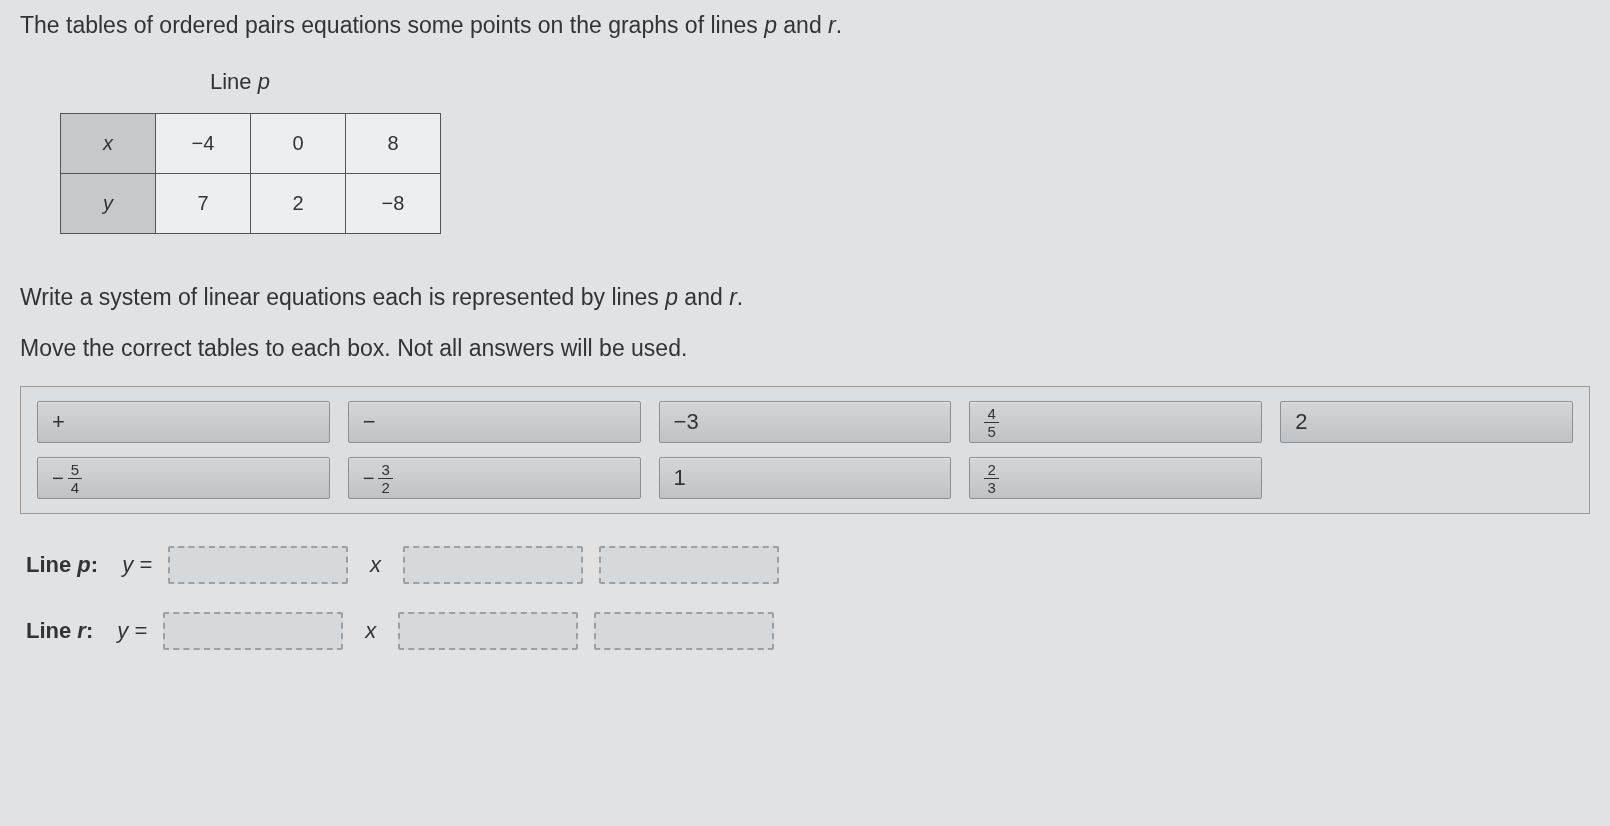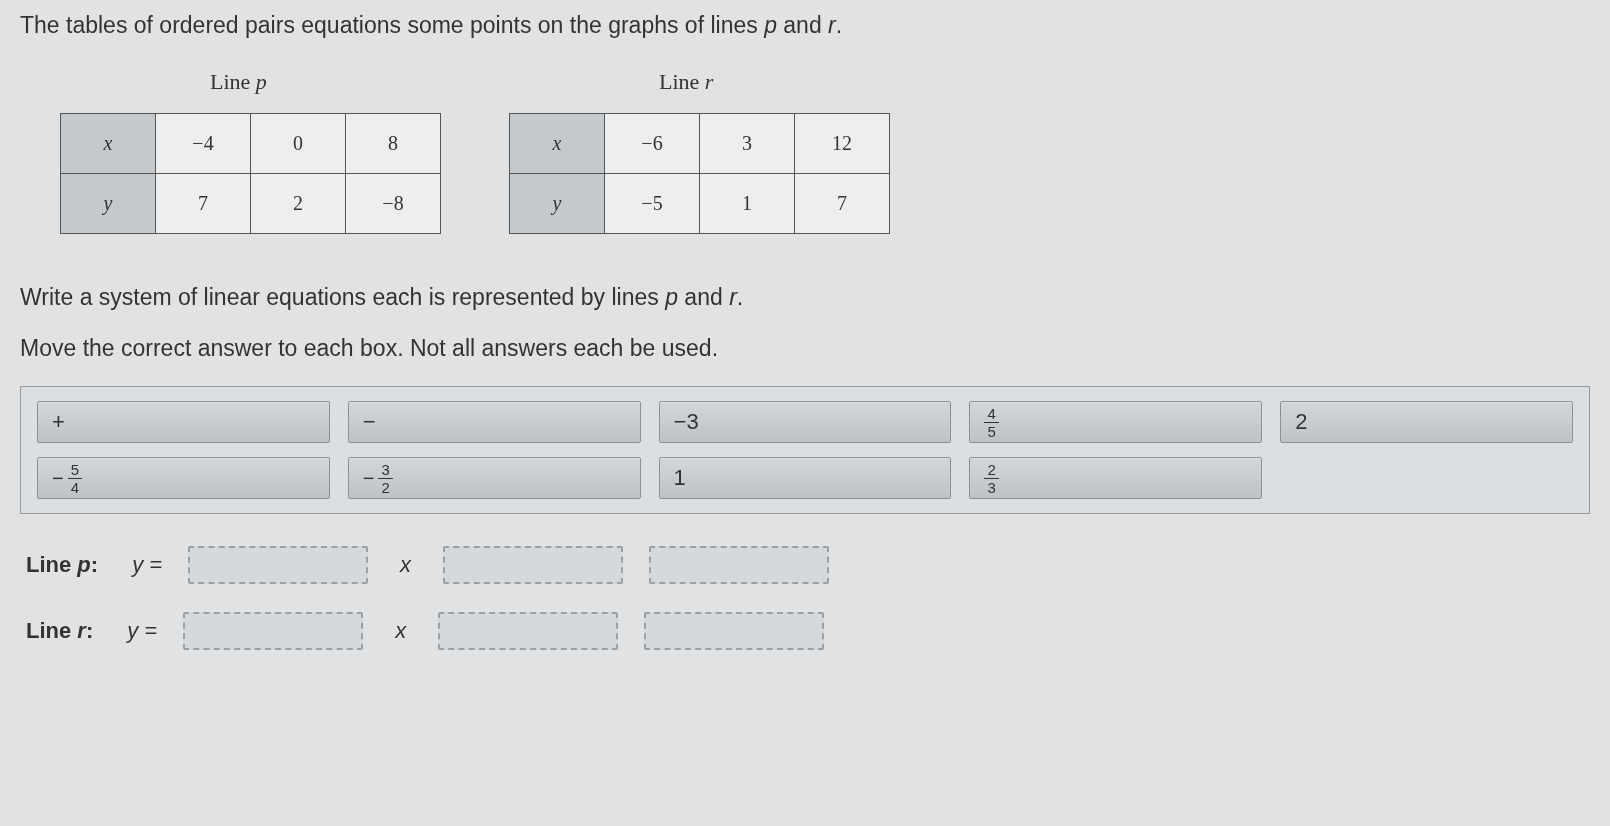--- a/index.html
+++ b/index.html
@@ -14,24 +14,23 @@
       overflow: hidden;
     }
     .question-text {
       font-size: 23px;
       color: #333;
       margin-bottom: 30px;
     }
     .em { font-style: italic; }
     .tables-row {
       display: flex;
-      gap: 68px;
+      gap: 36px;
       margin-left: 40px;
       margin-bottom: 50px;
-      font-family: Liberation Serif, serif;
     }
     .table-block {
       display: flex;
       flex-direction: column;
     }
     .table-title {
       font-size: 22px;
       color: #333;
       margin-bottom: 18px;
       margin-left: 150px;
@@ -93,21 +92,21 @@
     .neg { margin-right: 4px; font-size: 20px; }
     .equations {
       display: flex;
       flex-direction: column;
       gap: 28px;
       margin-left: 6px;
     }
     .eq-row {
       display: flex;
       align-items: center;
-      gap: 26px;
+      gap: 16px;
       font-size: 22px;
       color: #333;
     }
     .eq-label { margin-right: 8px; }
     .dropzone {
       width: 180px;
       height: 38px;
       border: 2px dashed #9aa0a4;
       border-radius: 2px;
       background: #d6d9db;
@@ -138,49 +137,28 @@
       <tr>
         <td class="hdr">y</td>
         <td>7</td>
         <td>2</td>
         <td>−8</td>
       </tr>
     </tbody>
       </table>
   </div>
 
-  <div class="table-block">
-    <div class="table-title">
-      <span>Line </span><span class="em">r</span>
-    </div>
-    <table class="data">
-      <tbody>
-          <tr>
-        <td class="hdr">x</td>
-        <td>−6</td>
-        <td>3</td>
-        <td>12</td>
-      </tr>
-      <tr>
-        <td class="hdr">y</td>
-        <td>−5</td>
-        <td>1</td>
-        <td>7</td>
-      </tr>
-    </tbody>
-      </table>
-  </div>
 
 </div>
 
 <div class="instruction">
   <span>Write a system of linear equations each is represented by lines </span><span class="em">p</span><span> and </span><span class="em">r</span><span>.</span>
 </div>
 
-<div class="instruction">Move the correct answer to each box. Not all answers each be used.</div>
+<div class="instruction">Move the correct tables to each box. Not all answers will be used.</div>
 
 <div class="answer-bank">
   <div class="tile">
       <span>+</span>
     </div>
   <div class="tile">
       <span>−</span>
     </div>
   <div class="tile">
       <span>−3</span>

